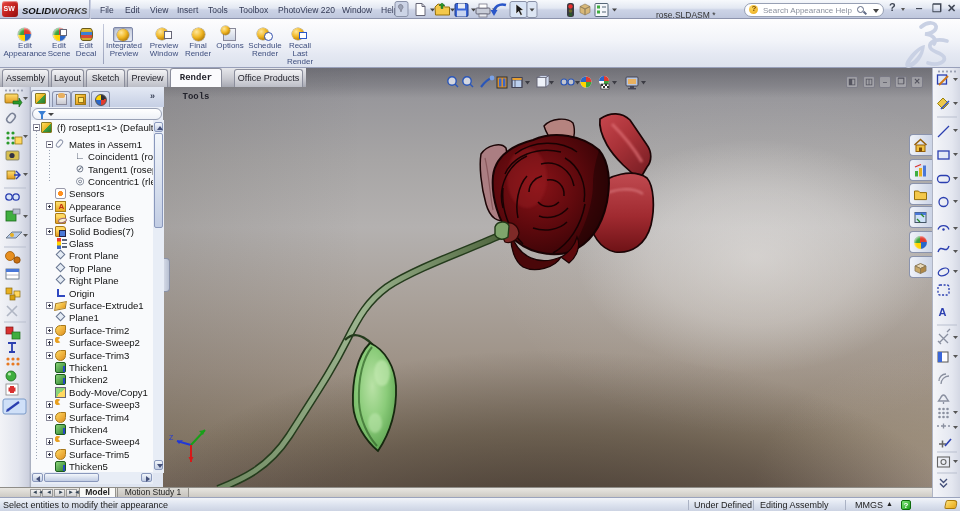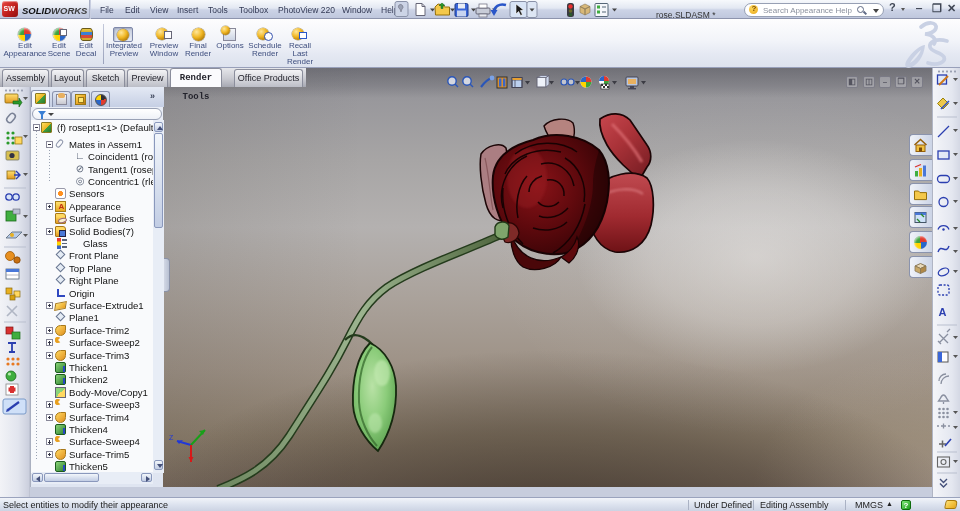--- a/index.html
+++ b/index.html
@@ -523,21 +523,21 @@
           <div class="tic i-fold i-sbod" style="left:24px"></div>
           <span class="tx" style="left:38px">Surface Bodies</span>
         </div>
    <div class="tr" style="top:104.6px">
           <div class="eb plus" style="left:15px"></div>
           <div class="tic i-fold i-solid" style="left:24px"></div>
           <span class="tx" style="left:38px">Solid Bodies(7)</span>
         </div>
    <div class="tr" style="top:117px">
           <div class="tic i-glass" style="left:24px"></div>
-          <span class="tx" style="left:52px">Glass</span>
+          <span class="tx" style="left:38px">Glass</span>
         </div>
    <div class="tr" style="top:129.4px">
           <div class="tic i-plane" style="left:24px"></div>
           <span class="tx" style="left:38px">Front Plane</span>
         </div>
    <div class="tr" style="top:141.8px">
           <div class="tic i-plane" style="left:24px"></div>
           <span class="tx" style="left:38px">Top Plane</span>
         </div>
    <div class="tr" style="top:154.2px">
@@ -739,20 +739,36 @@
       <div style="position:absolute;left:3.5px;top:3.5px;width:13px;height:13px;border-radius:50%;background:conic-gradient(#e23b2e 0 25%,#2a66c8 0 50%,#ffd400 0 75%,#3fa33c 0 100%);box-shadow:inset 1px 1px 2px rgba(255,255,255,.6);"></div>
     </div>
  <div class="tptab" style="top:255.5px;">
       <svg width="15" height="15" viewBox="0 0 15 15" style="position:absolute;left:3px;top:3px;">
         <path d="M2,6 l5.5,-2.5 5.5,2.5 -5.5,2.5 Z" fill="#e8d8b8" stroke="#875" stroke-width="1"></path>
         <path d="M2,6 l0,5 5.5,2.5 0,-5 Z" fill="#c8a868" stroke="#875" stroke-width=".8"></path>
         <path d="M13,6 l0,5 -5.5,2.5 0,-5 Z" fill="#b08848" stroke="#875" stroke-width=".8"></path>
       </svg>
     </div>
 
+ <div id="motionbar">
+  <div class="navb" style="left:30px">
+        <span style="position:absolute;left:1px;top:-1.5px;font-size:6px;color:#345;">◄◄</span>
+      </div>
+  <div class="navb" style="left:42px">
+        <span style="position:absolute;left:3px;top:-1.5px;font-size:6px;color:#345;">◄</span>
+      </div>
+  <div class="navb" style="left:54px">
+        <span style="position:absolute;left:3px;top:-1.5px;font-size:6px;color:#345;">►</span>
+      </div>
+  <div class="navb" style="left:66px">
+        <span style="position:absolute;left:1px;top:-1.5px;font-size:6px;color:#345;">►◄</span>
+      </div>
+  <div class="mtab active" style="left:79px;width:37px;">Model</div>
+  <div class="mtab" style="left:117px;width:72px;">Motion Study 1</div>
+ </div>
 
  <div id="statusbar">
   <span style="position:absolute;left:3px;top:2px;">Select entities to modify their appearance</span>
   <span style="position:absolute;left:694px;top:2px;">Under Defined</span>
   <span style="position:absolute;left:760px;top:2px;">Editing Assembly</span>
   <span style="position:absolute;left:855px;top:2px;">MMGS</span>
   <span style="position:absolute;left:886px;top:2px;font-size:7px;">▲</span>
   <div class="ssep" style="left:688px"></div>
   <div class="ssep" style="left:753px"></div>
   <div class="ssep" style="left:845px"></div>

